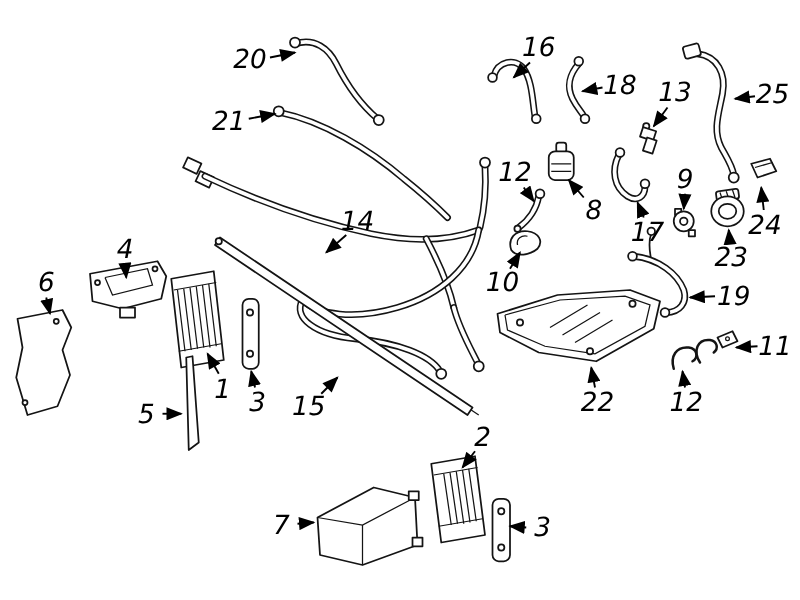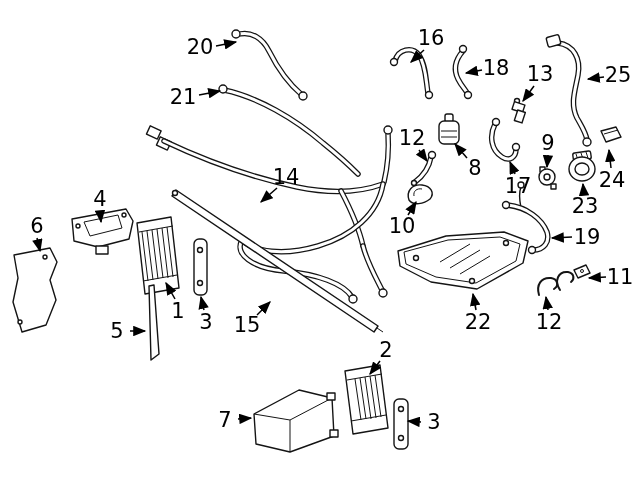--- a/index.html
+++ b/index.html
@@ -1,21 +1,21 @@
 <!DOCTYPE html>
 <html><head>
 <meta charset="utf-8">
 <style>
   html,body{margin:0;padding:0;}
   body{
     width:640px;height:480px;overflow:hidden;
     background:#ffffff;
     font-family:"DejaVu Sans",sans-serif;
   }
-  .stage{position:relative;width:620px;height:480px;}
+  .stage{position:relative;width:620px;height:480px;font-style:italic;}
   svg{display:block;}
   
   .h-o{fill:none;stroke:#141414;stroke-width:5.5;stroke-linecap:round;}
   .h-i{fill:none;stroke:#ffffff;stroke-width:3;stroke-linecap:round;}
   .ln{fill:none;stroke:#141414;stroke-width:1.4;stroke-linejoin:round;}
   .thin{fill:none;stroke:#141414;stroke-width:1;}
   .fw{fill:#ffffff;stroke:#141414;stroke-width:1.4;stroke-linejoin:round;}
   .wire{fill:none;stroke:#141414;stroke-width:2;stroke-linecap:round;}
   .leader{stroke:#000000;stroke-width:1.5;}
   .callout{

